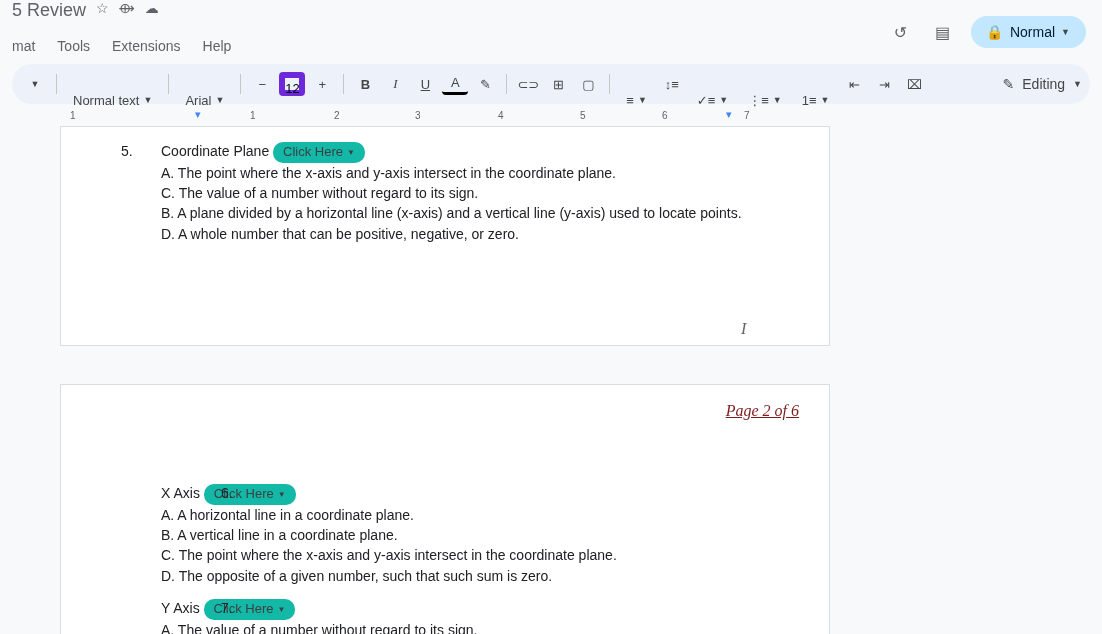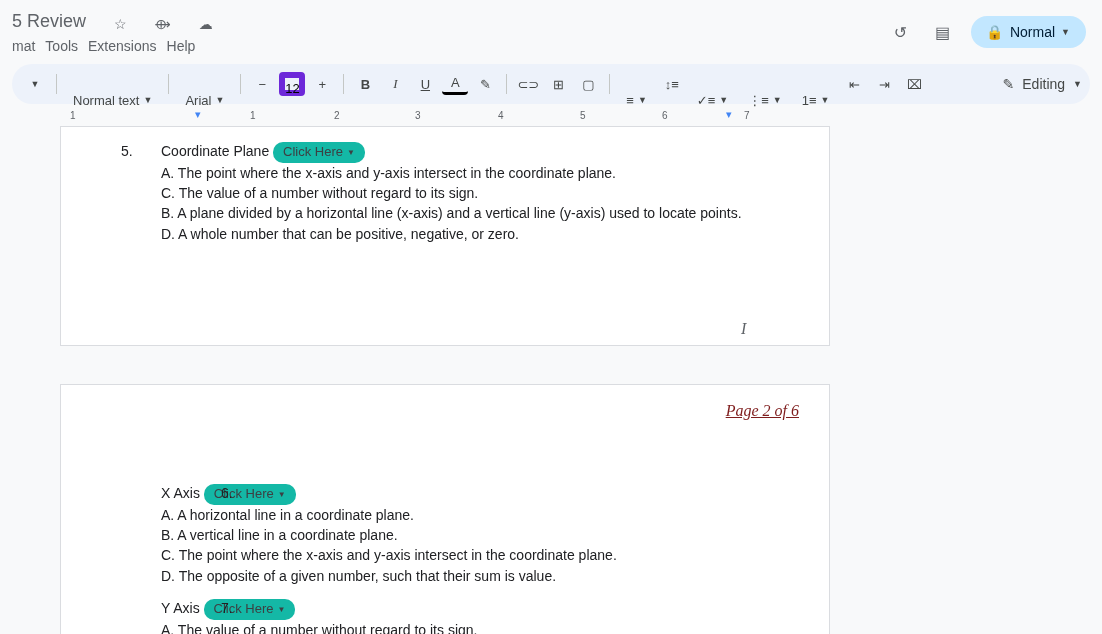--- a/index.html
+++ b/index.html
@@ -1,22 +1,22 @@
 <!DOCTYPE html>
 <html><head>
 <meta charset="utf-8">
 <style>
 * { margin:0; padding:0; box-sizing:border-box; font-family:Arial,sans-serif; }
 body { background:#f8f9fa; width:1102px; height:634px; overflow:hidden; position:relative; }
 
-.titlebar { height:32px; display:flex; align-items:flex-end; padding:0 12px; gap:28px; }
+.titlebar { height:32px; display:flex; align-items:flex-start; padding:0 12px; gap:10px; }
 .title { font-size:18px; color:#5f6368; }
 .ticon { color:#5f6368; font-size:14px; }
 
-.menubar { height:28px; display:flex; align-items:center; padding:0 12px; gap:10px; }
+.menubar { height:28px; display:flex; align-items:center; padding:0 12px; gap:22px; }
 .menubar span { font-size:14px; color:#5f6368; }
 
 .topright { position:absolute; top:16px; right:16px; display:flex; align-items:center; gap:14px; }
 .trbtn { width:28px; height:28px; display:flex; align-items:center; justify-content:center; color:#5f6368; font-size:16px; }
 .share { background:#c2e7ff; border-radius:20px; padding:8px 16px; display:flex; align-items:center; gap:6px; font-size:14px; color:#001d35; }
 
 .toolbar { height:40px; background:#edf2fa; border-radius:24px; margin:4px 12px; padding:0 10px; display:flex; align-items:center; gap:4px; }
 .tbtn { min-width:26px; height:26px; display:flex; align-items:center; justify-content:center; font-size:13px; color:#444746; border-radius:4px; cursor:default; }
 .tbtn.wide { padding:0 8px; gap:4px;margin-top:32px; }
 .sep { width:1px; height:20px; background:#c4c7c5; margin:0 4px; }
@@ -147,21 +147,21 @@
     <div style="position:relative">
       <span class="num">6.</span>
       <span class="term">X Axis</span>
       <span class="chip">
           <span>Click Here</span>
           <span class="cd">▼</span>
         </span>
       <span class="opt">A. A horizontal line in a coordinate plane.</span>
       <span class="opt">B. A vertical line in a coordinate plane.</span>
       <span class="opt">C. The point where the x-axis and y-axis intersect in the coordinate plane.</span>
-      <span class="opt">D. The opposite of a given number, such that their sum is value.</span>
+      <span class="opt">D. The opposite of a given number, such that such sum is zero.</span>
     </div>
     <div style="height:12px"></div>
     <div style="position:relative">
       <span class="num">7.</span>
       <span class="term">Y Axis</span>
       <span class="chip">
           <span>Click Here</span>
           <span class="cd">▼</span>
         </span>
       <span class="opt">A. The value of a number without regard to its sign.</span>

